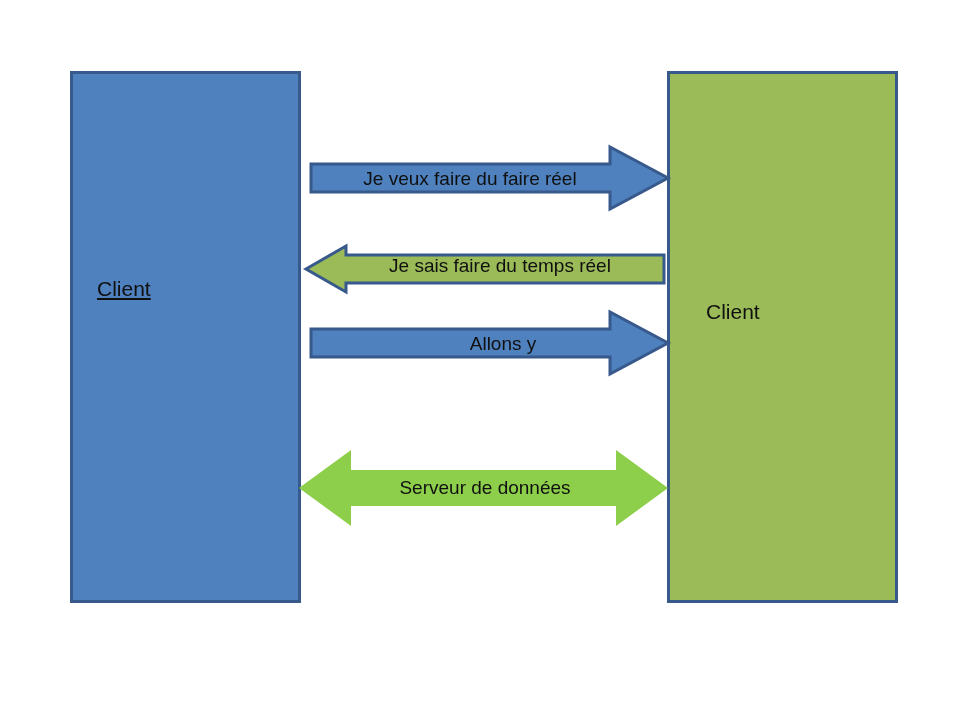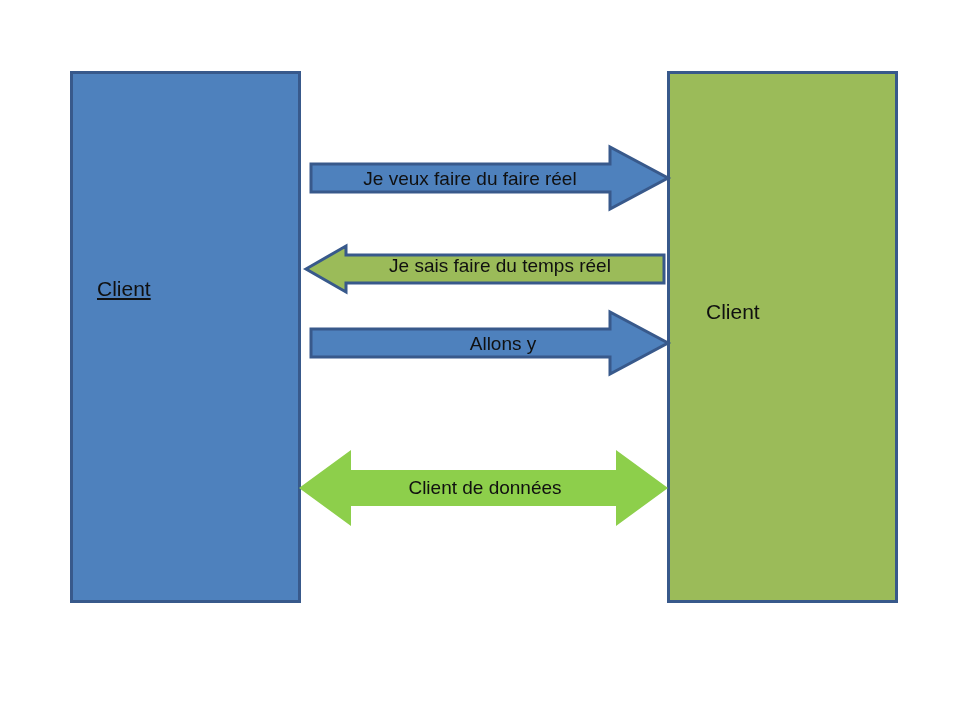--- a/index.html
+++ b/index.html
@@ -130,15 +130,15 @@
       <polygon points="1,18 300,18 300,1 358,32 300,63 300,46 1,46" fill="#4E81BD" stroke="#38598B" stroke-width="3" stroke-linejoin="miter"></polygon>
     </svg>
   </div>
   <div id="arrow-3-label" class="arrow-label">Allons y</div>
 
   <div id="arrow-4" class="arrow">
     <svg width="369" height="76" viewBox="0 0 369 76">
       <polygon points="0,38 52,0 52,20 317,20 317,0 369,38 317,76 317,56 52,56 52,76" fill="#8DCF4B" stroke="none"></polygon>
     </svg>
   </div>
-  <div id="arrow-4-label" class="arrow-label">Client de données</div>
+  <div id="arrow-4-label" class="arrow-label">Serveur de données</div>
 
 </div>
 
 </body></html>

